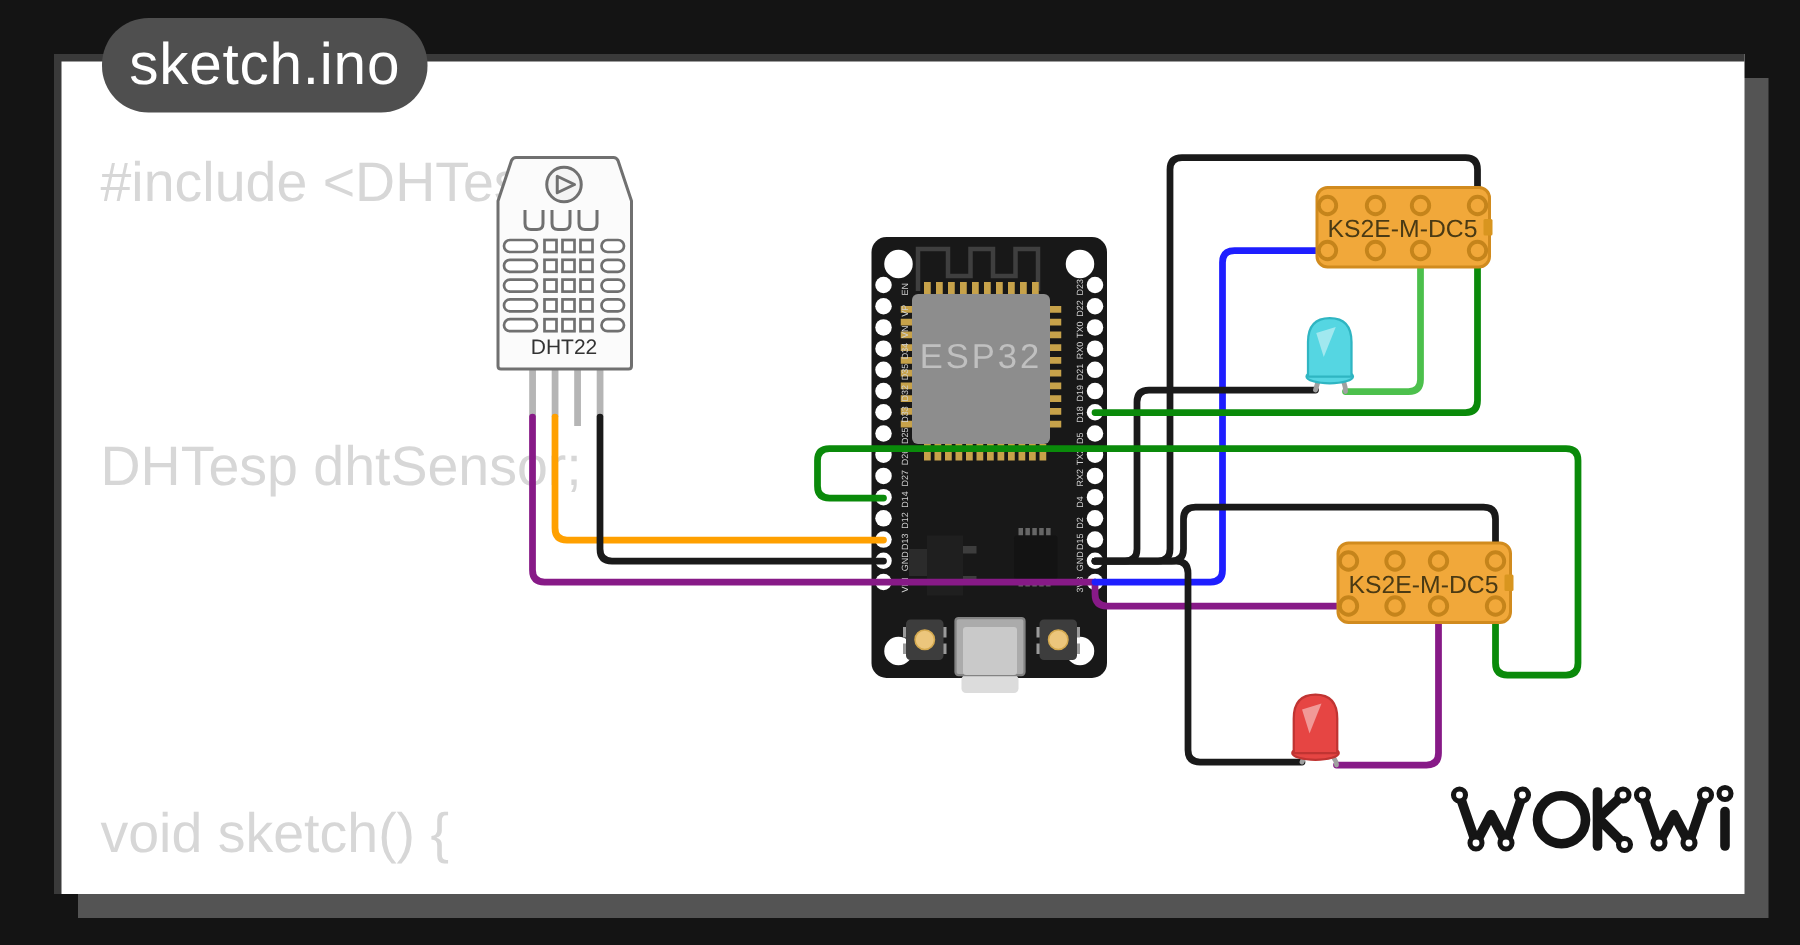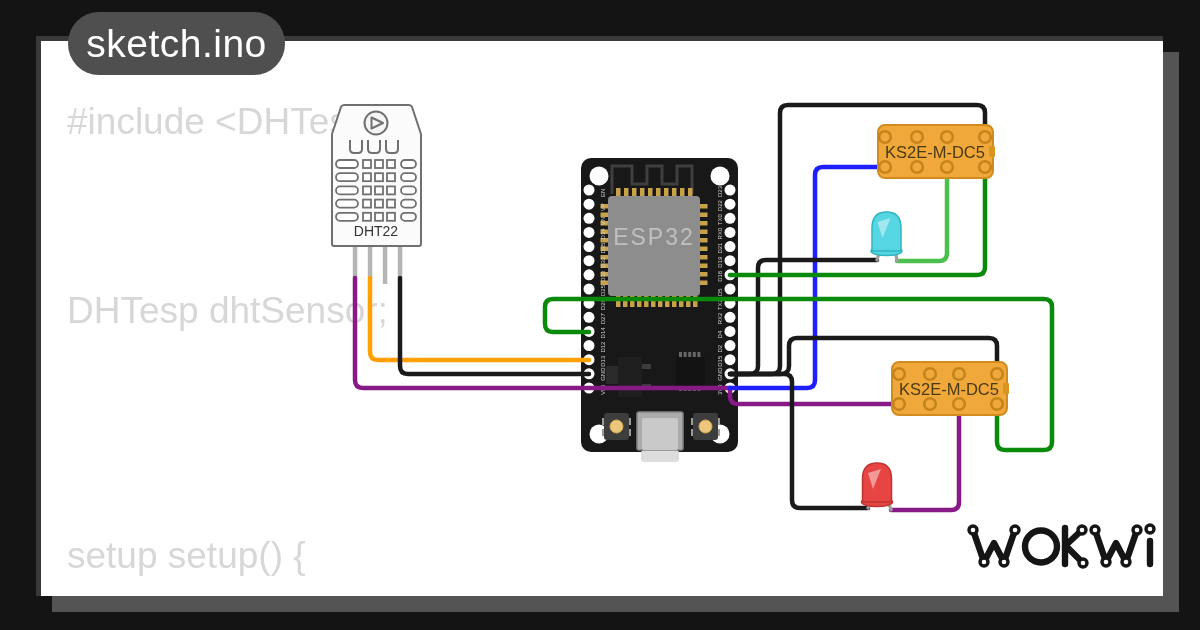--- a/index.html
+++ b/index.html
@@ -21,21 +21,21 @@
 </head>
 <body>
 
 <div class="stage">
   <div class="shadow"></div>
   <div class="canvas"></div>
 
   <div id="code-layer">
       <div class="code-line" style="left: 67px; top: 101px;">#include &lt;DHTesp</div>
       <div class="code-line" style="left: 67px; top: 290px;">DHTesp dhtSensor;</div>
-      <div class="code-line" style="left: 67px; top: 535px;">setup setup() {</div>
+      <div class="code-line" style="left: 67px; top: 535px;">void sketch() {</div>
     </div>
 
   <svg id="svg-under" class="layer" width="1200" height="630" viewBox="0 0 1200 630">
       <g>
         <rect x="352.8" y="246" width="4.5" height="32" fill="#b5b5b5"></rect>
         <rect x="367.8" y="246" width="4.5" height="32" fill="#b5b5b5"></rect>
         <rect x="382.8" y="246" width="4.5" height="38" fill="#b5b5b5"></rect>
         <rect x="397.8" y="246" width="4.5" height="32" fill="#b5b5b5"></rect>
         <path d="M332,244 V134 L341,107 Q342,105 344,105 H409 Q411,105 412,107 L421,134 V244 Q421,246 419,246 H334 Q332,246 332,244 Z" fill="#fbfbfb" stroke="#707070" stroke-width="2" stroke-linejoin="round"></path>
         <circle cx="376" cy="123" r="11.5" fill="#f4f4f4" stroke="#707070" stroke-width="2"></circle>

